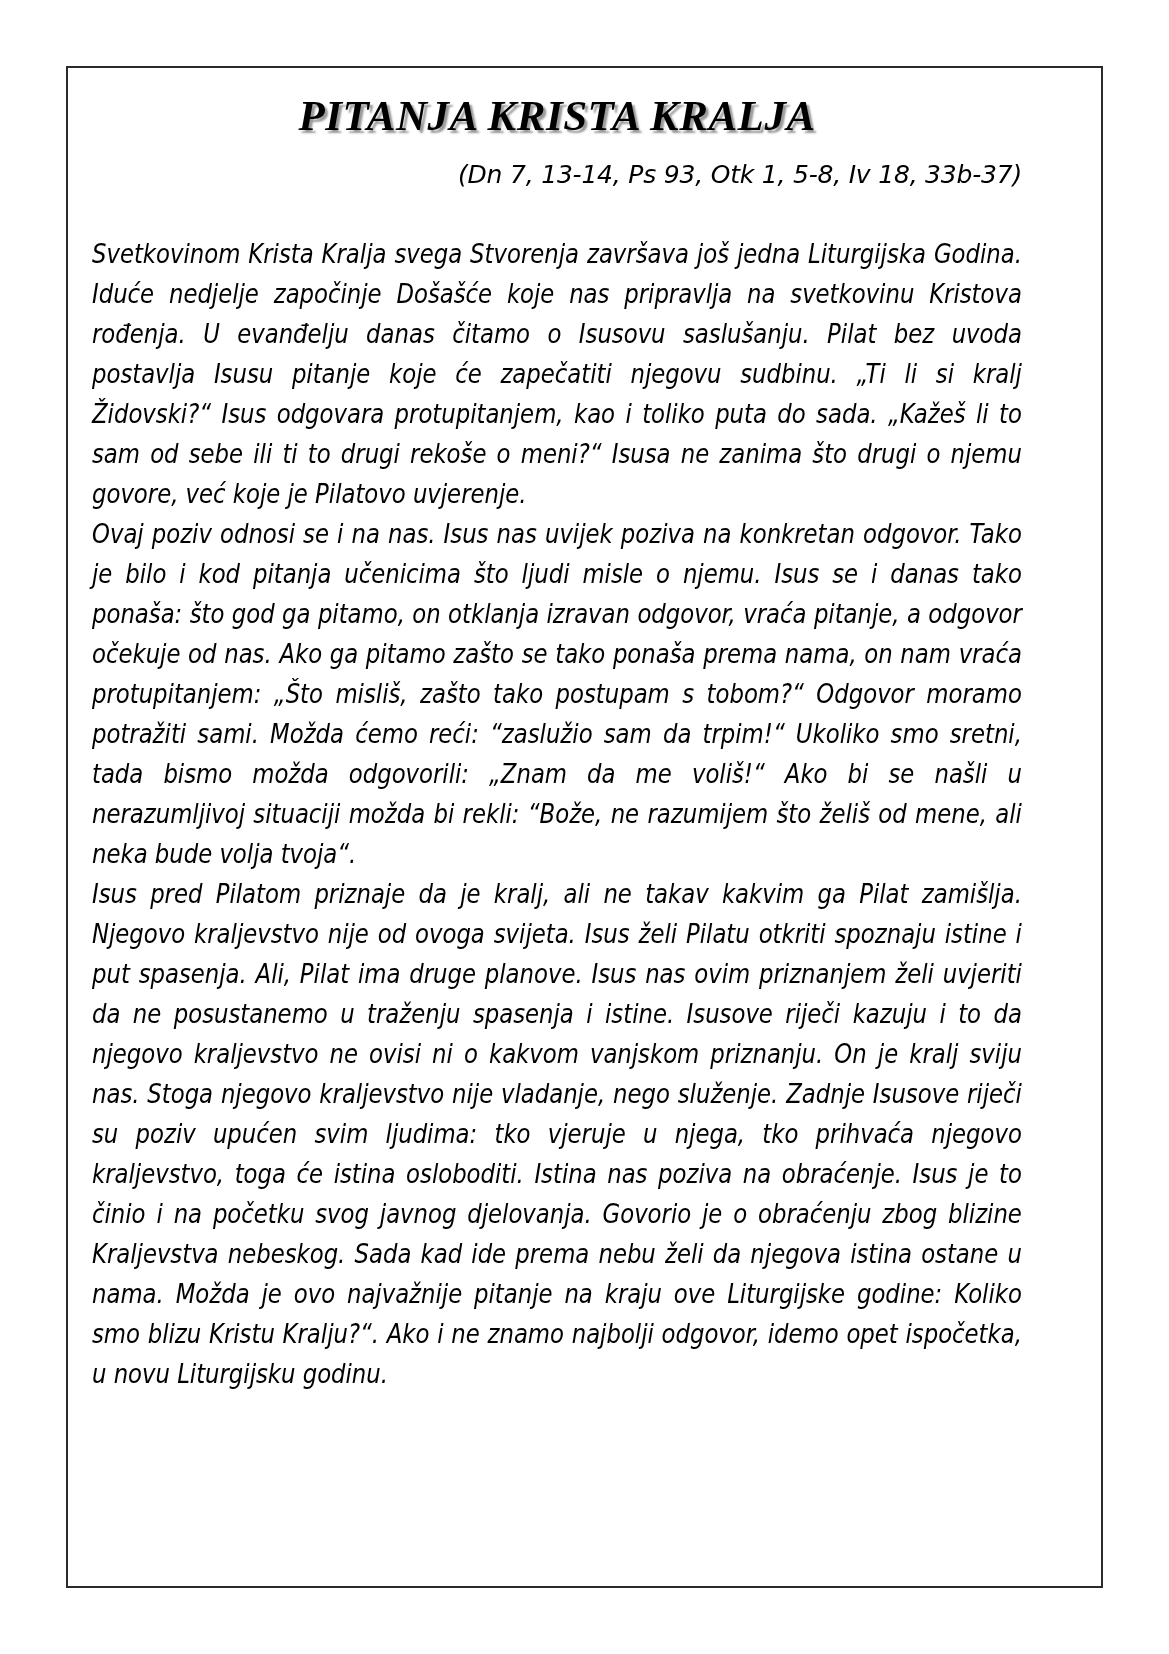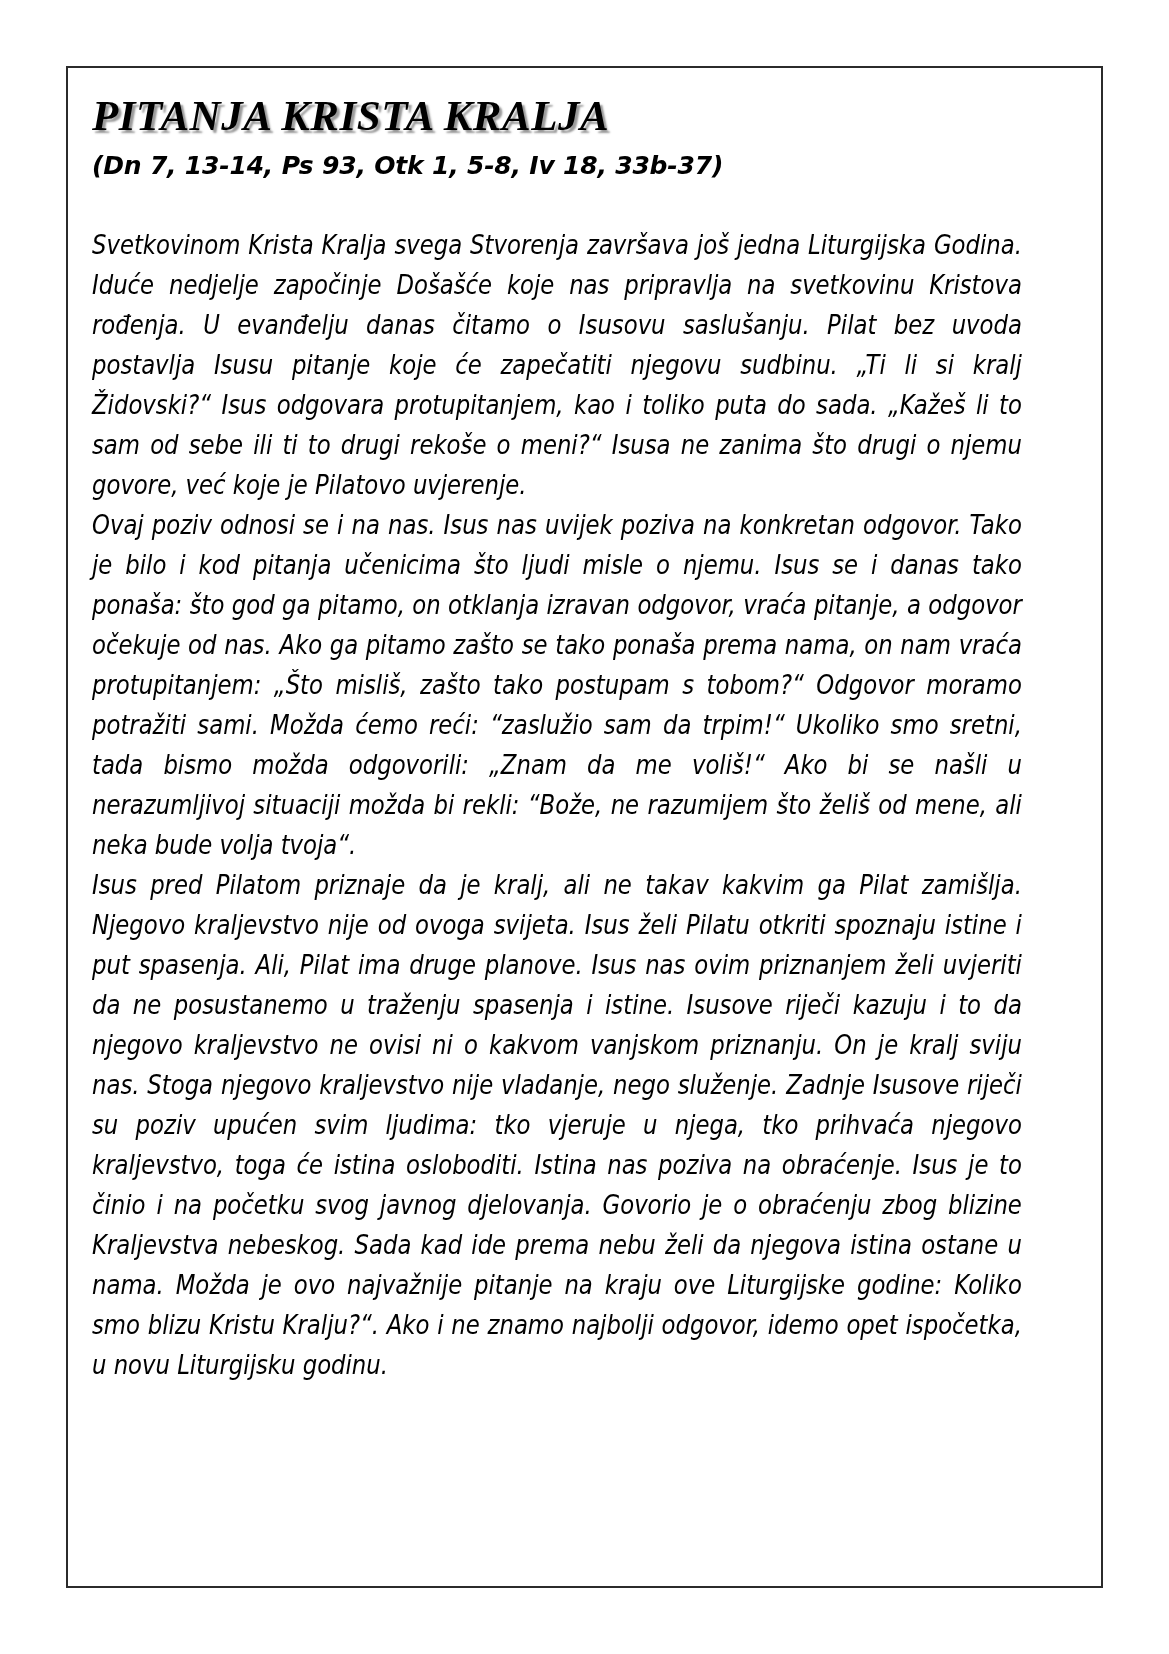--- a/index.html
+++ b/index.html
@@ -35,36 +35,36 @@
 
   .content {
     position: absolute;
     left: 92px;
     top: 92px;
     width: 930px;
     box-sizing: border-box;
   }
 
   .doc-title {
-    text-align: left;
+    text-align: center;
     font-family: "Liberation Serif", serif;
     font-weight: bold;
     font-style: italic;
     font-size: 43px;
     letter-spacing: 0.5px;
     line-height: 1.12;
-    margin: 0 0 11px 0;
+    margin: 0 0 20px 0;
     color: #000000;
     text-shadow: 3px 3px 2px rgba(120,120,120,0.75);
   }
 
   .doc-subtitle {
-    text-align: left;
+    text-align: right;
     font-family: "DejaVu Sans", sans-serif;
-    font-weight: bold;
+    font-weight: normal;
     font-style: italic;
     font-size: 25px;
     line-height: 1.2;
     margin: 6px 0 0 0;
     letter-spacing: -0.2px;
   }
 
   .body-block {
     margin-top: 44px;
     font-style: italic;

